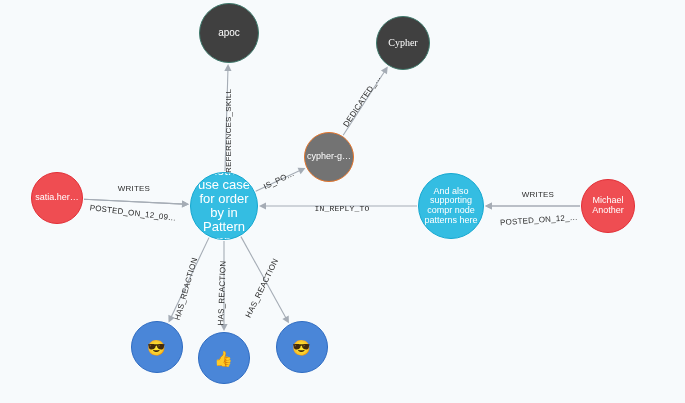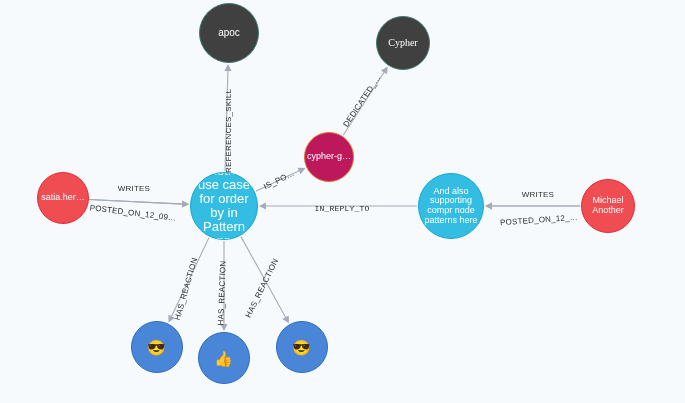--- a/index.html
+++ b/index.html
@@ -53,21 +53,21 @@
     color: #ffffff;
     line-height: 1.07;
     overflow: hidden;
   }
   .node-label {
     display: block;
     padding: 0 2px;
     word-break: break-word;
   }
   .node.green  { background: #404040; border: 1.5px solid #3f7a6c; }
-  .node.orange { background: #be185d; border: 1.5px solid #e4752c; }
+  .node.orange { background: #737373; border: 1.5px solid #e4752c; }
   .node.red    { background: #ef4d52; border: 1.5px solid #e22f36; }
   .node.cyan   { background: #34bde2; border: 1.5px solid #16a8d0; }
   .node.blue   { background: #4a86d8; border: 1.5px solid #2f6cc2; }
   .node.emoji  { font-size: 15px; line-height: 1; }
 </style>
 </head>
 <body>
 
 <div id="canvas">
   <svg id="edges-svg" viewBox="0 0 685 403" xmlns="http://www.w3.org/2000/svg">
@@ -110,21 +110,21 @@
   <div id="nodes-layer">
       <div class="node green" style="left: 199px; top: 3px; width: 60px; height: 60px; font-size: 10px;">
         <span class="node-label">apoc</span>
       </div>
       <div class="node green" style="left: 376px; top: 16px; width: 54px; height: 54px; font-size: 10px; font-family: Liberation Serif, serif;">
         <span class="node-label">Cypher</span>
       </div>
       <div class="node orange" style="left: 304px; top: 132px; width: 50px; height: 50px; font-size: 9px;">
         <span class="node-label">cypher-g…</span>
       </div>
-      <div class="node red" style="left: 37px; top: 172px; width: 52px; height: 52px; font-size: 9px;">
+      <div class="node red" style="left: 31px; top: 172px; width: 52px; height: 52px; font-size: 9px;">
         <span class="node-label">satia.her…</span>
       </div>
       <div class="node red" style="left: 581px; top: 179px; width: 54px; height: 54px; font-size: 9px;">
         <span class="node-label">Michael Another</span>
       </div>
       <div class="node cyan" style="left: 190px; top: 172px; width: 68px; height: 68px; font-size: 13px;">
         <span class="node-label">Another use case for order by in Pattern compr…</span>
       </div>
       <div class="node cyan" style="left: 418px; top: 173px; width: 66px; height: 66px; font-size: 9px;">
         <span class="node-label">And also supporting compr node patterns here</span>

